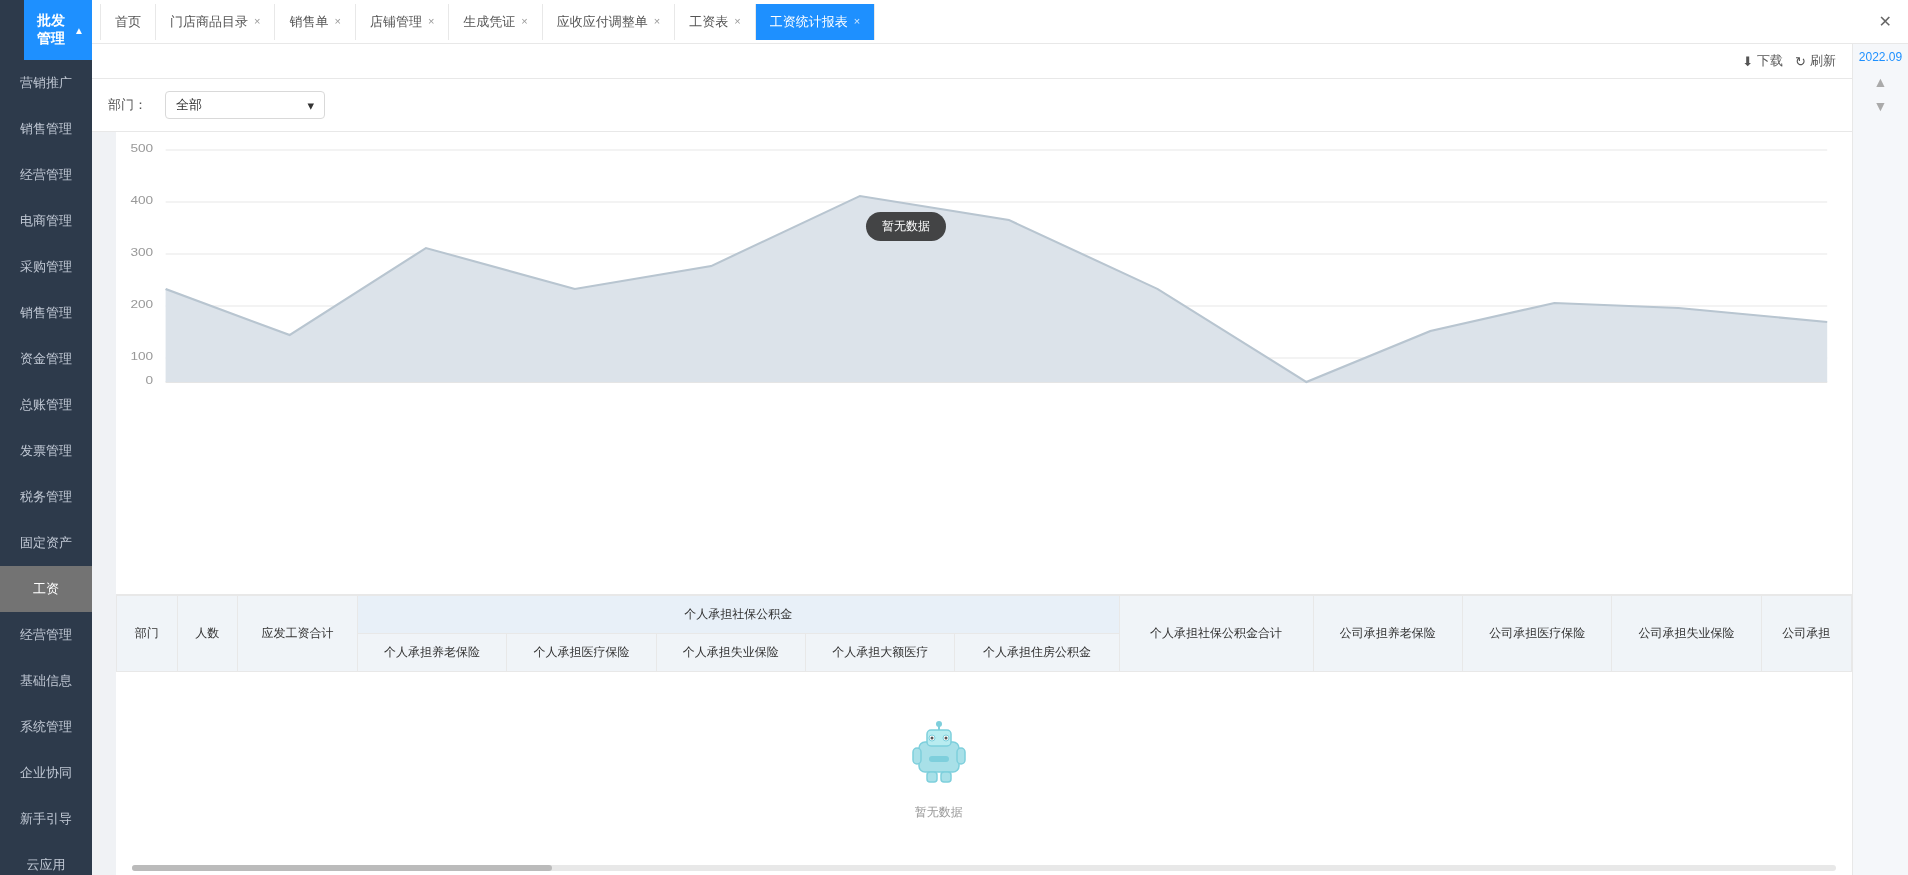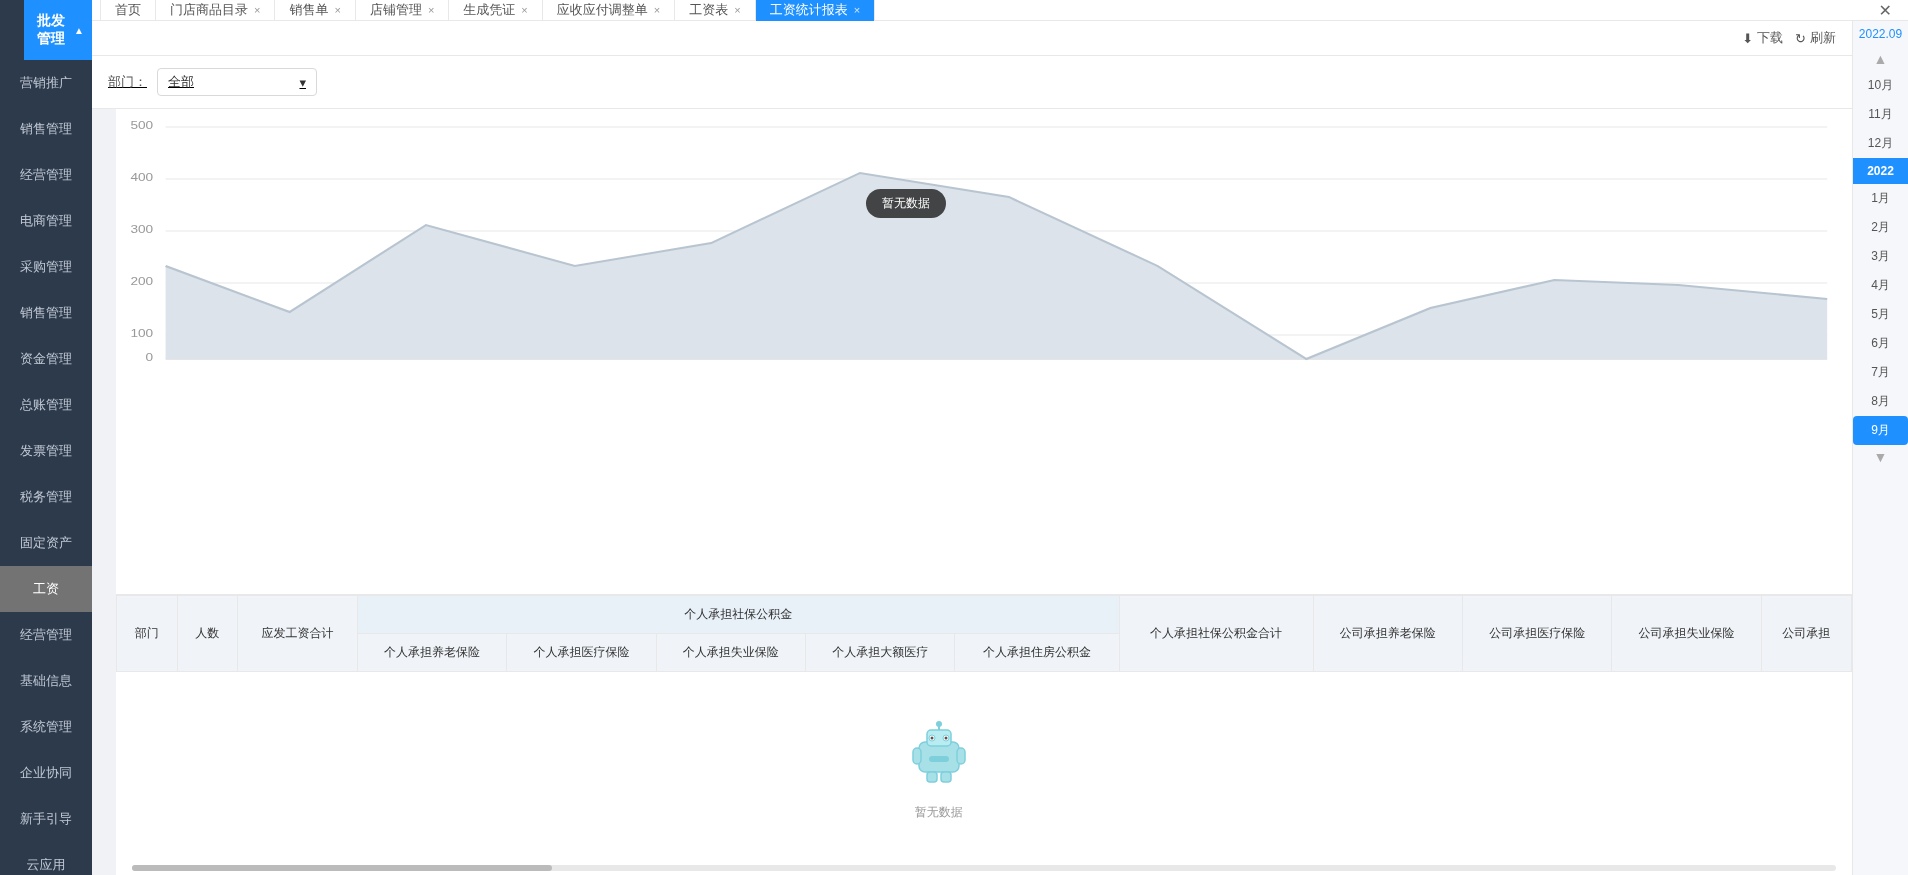--- a/index.html
+++ b/index.html
@@ -57,21 +57,21 @@
       flex-direction: column;
       overflow: hidden;
     }
 
     
     .tab-bar {
       background: #fff;
       display: flex;
       align-items: center;
       border-bottom: 1px solid #e8e8e8;
-      height: 21px;
+      height: 44px;
       flex-shrink: 0;
       padding: 0 8px;
     }
     .tab {
       display: flex;
       align-items: center;
       padding: 0 14px;
       height: 36px;
       font-size: 13px;
       cursor: pointer;
@@ -151,23 +151,22 @@
       color: #555;
       cursor: pointer;
     }
 
     
     .filter-bar {
       display: flex;
       align-items: center;
       padding: 12px 16px;
       background: #fff;
-      gap: 10px;
+      gap: 18px;
       border-bottom: 1px solid #e8e8e8;
-      text-decoration: underline;
     }
     .filter-label { color: #555; font-size: 13px; }
     .filter-select {
       display: flex;
       align-items: center;
       border: 1px solid #d9d9d9;
       border-radius: 4px;
       padding: 4px 10px;
       font-size: 13px;
       color: #333;
@@ -504,31 +503,16 @@
           <div class="scrollbar-horizontal">
             <div class="scrollbar-thumb"></div>
           </div>
         </div>
       </div>
     </div>
 
     <div class="calendar-panel">
       <div class="cal-year-label">2022.09</div>
       <div class="cal-nav-btn">▲</div>
-      <div id="calendar-months-container" style="width:100%;">
-          <div class="cal-month">10月</div>
-          <div class="cal-month">11月</div>
-          <div class="cal-month">12月</div>
-          <div class="cal-month year-label">2022</div>
-          <div class="cal-month">1月</div>
-          <div class="cal-month">2月</div>
-          <div class="cal-month">3月</div>
-          <div class="cal-month">4月</div>
-          <div class="cal-month">5月</div>
-          <div class="cal-month">6月</div>
-          <div class="cal-month">7月</div>
-          <div class="cal-month">8月</div>
-          <div class="cal-month active-month">9月</div>
-        </div>
       <div class="cal-nav-btn">▼</div>
     </div>
   </div>
 </div>
 
 </body></html>

